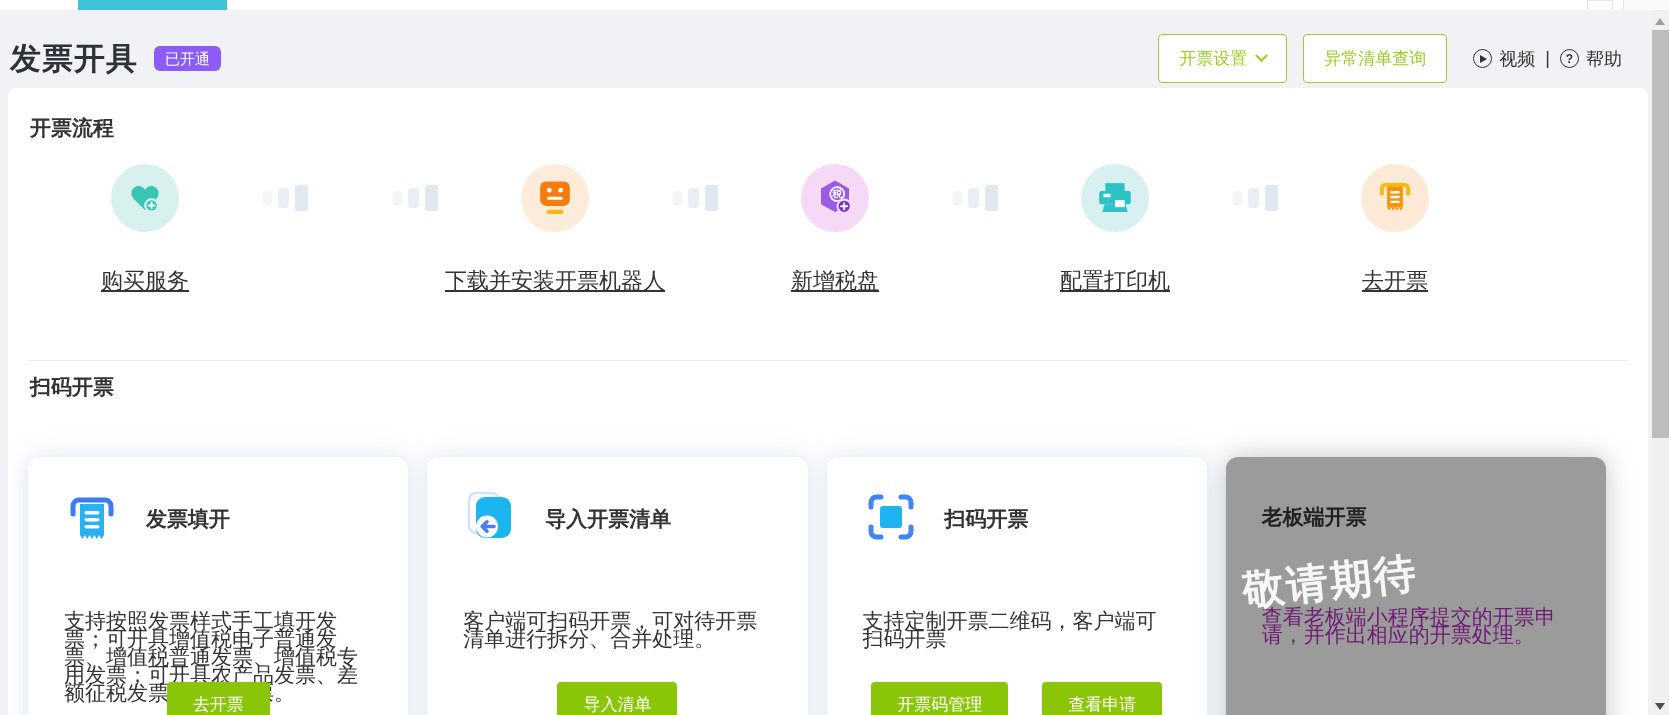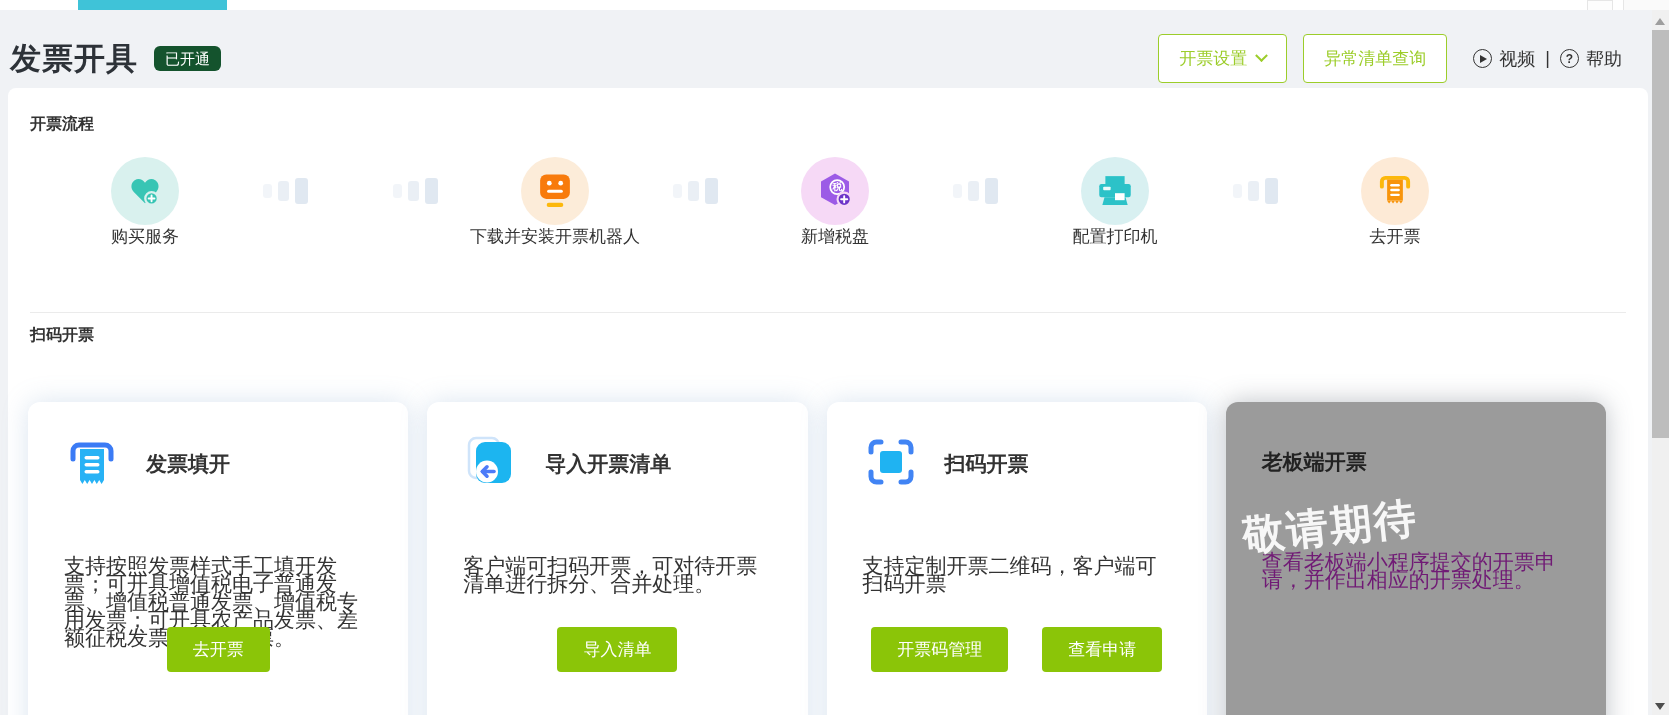--- a/index.html
+++ b/index.html
@@ -14,46 +14,46 @@
   
   .top-strip { position:absolute; top:0; left:0; width:1669px; height:10px; background:#fff; }
   .active-tab { position:absolute; left:78px; top:0; width:149px; height:10px; background:#3fc3d8; }
   .strip-box-a { position:absolute; right:56px; top:0; width:26px; height:10px; background:#fdfdfd; border:1px solid #e6e6e6; border-bottom:none; }
   .strip-box-b { position:absolute; right:0; top:0; width:46px; height:10px; background:#fafafa; border-left:1px solid #e6e6e6; }
 
   
   .page-header { position:absolute; top:10px; left:0; width:1648px; height:97px;
     display:flex; align-items:center; padding:0 26px 0 10px; }
   .page-title { font-size:31px; font-weight:bold; color:#2d3238; letter-spacing:1px; }
-  .status-badge { margin-left:16px; background:#14532d; color:#fff; font-size:15px;
+  .status-badge { margin-left:16px; background:#8b5cf6; color:#fff; font-size:15px;
     padding:5px 11px; border-radius:6px; line-height:1; }
   .header-right { margin-left:auto; display:flex; align-items:center; gap:16px; }
   .outline-btn { display:flex; align-items:center; gap:10px; background:#fff;
     border:1px solid #9ccd2a; color:#9ccd2a; border-radius:4px; padding:12px 20px;
     font-size:17px; cursor:pointer; font-family:inherit; }
   .chevron-down { width:9px; height:9px; border-right:2px solid #9ccd2a; border-bottom:2px solid #9ccd2a;
     transform:rotate(45deg) translate(-2px,-2px); display:inline-block; }
   .header-links { display:flex; align-items:center; gap:10px; font-size:18px; color:#333; margin-left:10px; }
   .header-link { display:flex; align-items:center; gap:7px; cursor:pointer;text-align:center; }
   .icon-circle { width:19px; height:19px; border:1.6px solid #333; border-radius:50%;
     display:inline-flex; align-items:center; justify-content:center; font-size:12px; font-weight:bold; }
   .play-tri { width:0; height:0; border-left:7px solid #333; border-top:4.5px solid transparent;
     border-bottom:4.5px solid transparent; margin-left:2px; }
   .link-sep { color:#333; font-size:18px; }
 
   
   .panel { position:absolute; top:88px; left:8px; width:1640px; height:900px;
     background:#fff; border-radius:8px 8px 0 0; padding:26px 14px 0 14px; }
-  .section-heading { font-size:16px; font-weight:bold; color:#333; padding-left:8px; }
+  .section-heading { font-size:21px; font-weight:bold; color:#333; padding-left:8px; }
 
   
   .flow-row { display:flex; align-items:flex-start; width:1400px; margin:22px 0 0 48px; }
   .flow-step { width:150px; display:flex; flex-direction:column; align-items:center; flex:0 0 auto; }
   .flow-circle { width:68px; height:68px; border-radius:50%; display:flex; align-items:center; justify-content:center; }
-  .flow-label { font-size:17px; color:#333; white-space:nowrap; }
+  .flow-label { margin-top:34px; font-size:22px; color:#333; white-space:nowrap;text-decoration:underline; }
   .flow-connector { flex:1 1 auto; height:68px; display:flex; align-items:center; justify-content:center; gap:6px; }
   .conn-bar { border-radius:3px; background:#dde5ef; display:inline-block; }
   .conn-bar.b1 { width:9px; height:14px; opacity:.38; }
   .conn-bar.b2 { width:11px; height:20px; opacity:.62; }
   .conn-bar.b3 { width:13px; height:26px; opacity:.9; }
 
   .divider { margin:64px 8px 0 8px; border-top:1px solid #ebebeb; }
   .methods-heading { margin-top:12px; }
 
   

